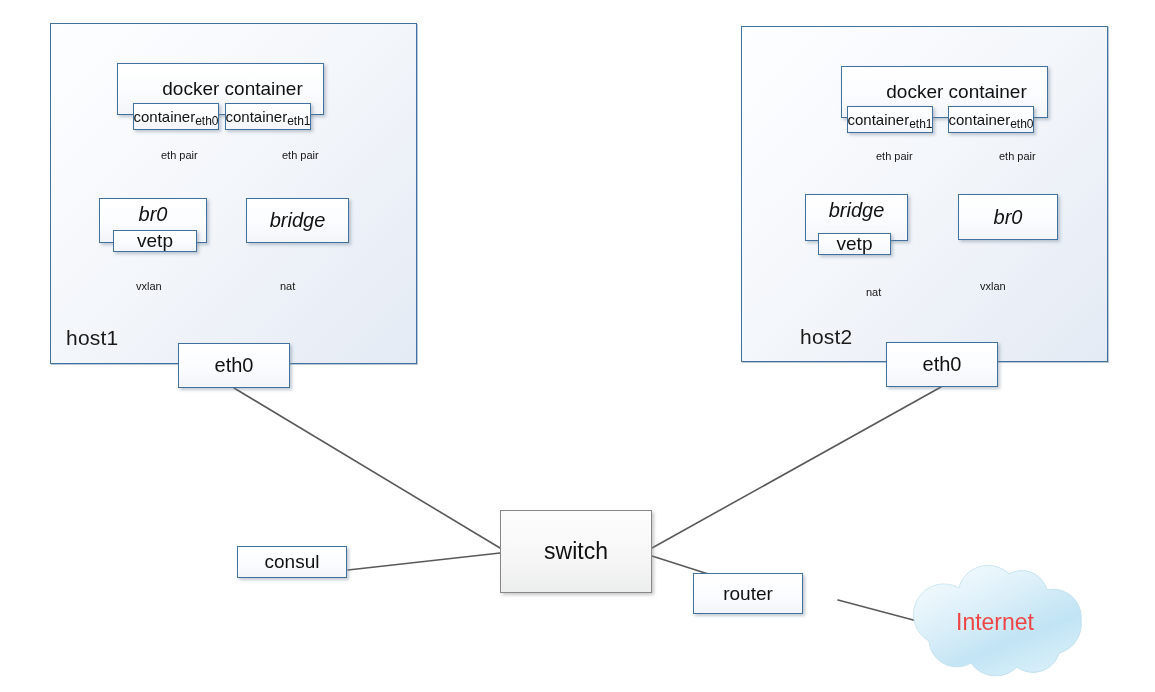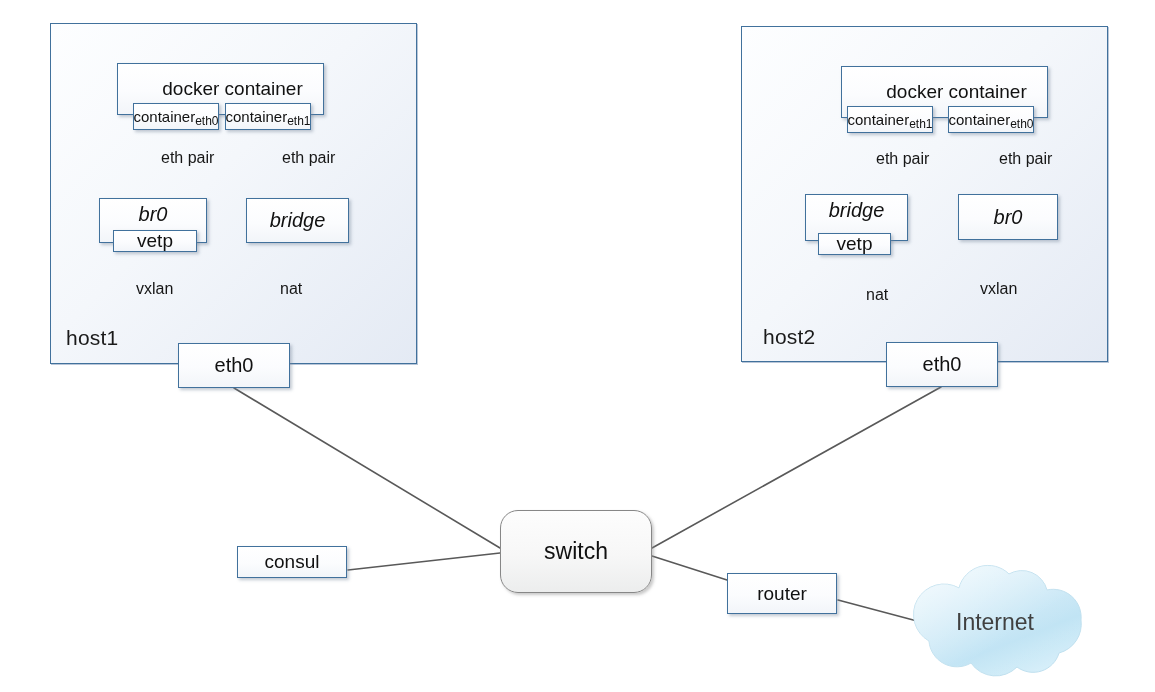--- a/index.html
+++ b/index.html
@@ -52,31 +52,31 @@
   .t-mid{font-size:19px;}
 
   
   .ifname{display:inline-flex;align-items:baseline;line-height:1;}
   .ifname .base{font-size:15px;}
   .ifname .sub{font-size:12px;position:relative;top:3px;}
 
   
   .edge-label{
     position:absolute;
-    font-size:16px;
+    font-size:11px;
     color:#161616;
     white-space:nowrap;
   }
 
   
   .cloud{position:absolute;}
   .cloud-text{
     position:absolute;
     font-size:23px;
-    color:#404040;
+    color:#ef4444;
     white-space:nowrap;
     text-align:center;
   }
 </style>
 </head>
 <body>
 
 <div id="stage">
 
   <svg id="links" viewBox="0 0 1155 692" width="1155" height="692" xmlns="http://www.w3.org/2000/svg">
@@ -138,21 +138,21 @@
 
   <div class="node t-big" style="left:246px;top:198px;width:103px;height:45px;">bridge</div>
 
   <div class="edge-label" style="left:136px;top:280px;">vxlan</div>
   <div class="edge-label" style="left:280px;top:280px;">nat</div>
 
   <div class="node t-eth0" style="left:178px;top:343px;width:112px;height:45px;">eth0</div>
 
   <div class="host-panel" style="left:741px;top:26px;width:367px;height:336px;"></div>
 
-  <div class="host-label" style="left:763px;top:325px;text-align:center;">host2</div>
+  <div class="host-label" style="left:800px;top:325px;text-align:center;">host2</div>
 
   <div class="node t-docker" style="left:841px;top:66px;width:207px;height:52px;">docker container</div>
 
   <div class="node" style="left:847px;top:106px;width:86px;height:27px;">
     <span class="ifname">
       <span class="base">container</span>
         <span class="sub">eth1</span>
     </span>
   </div>
 
@@ -169,25 +169,25 @@
   <div class="node t-big" style="left:805px;top:194px;width:103px;height:47px;align-items:flex-start;padding-top:4px;">bridge</div>
   <div class="node t-vetp" style="left:818px;top:233px;width:73px;height:22px;">vetp</div>
 
   <div class="node t-big" style="left:958px;top:194px;width:100px;height:46px;">br0</div>
 
   <div class="edge-label" style="left:866px;top:286px;">nat</div>
   <div class="edge-label" style="left:980px;top:280px;">vxlan</div>
 
   <div class="node t-eth0" style="left:886px;top:342px;width:112px;height:45px;">eth0</div>
 
-  <div class="node gray t-switch" style="left:500px;top:510px;width:152px;height:83px;border-radius:18px;">switch</div>
+  <div class="node gray t-switch" style="left:500px;top:510px;width:152px;height:83px;">switch</div>
 
   <div class="node t-mid" style="left:237px;top:546px;width:110px;height:32px;">consul</div>
 
-  <div class="node t-mid" style="left:727px;top:573px;width:110px;height:41px;">router</div>
+  <div class="node t-mid" style="left:693px;top:573px;width:110px;height:41px;">router</div>
 
   <div class="cloud" style="left:895px;top:552px;width:200px;height:138px;">
     <svg width="200" height="138" viewBox="0 0 200 138" xmlns="http://www.w3.org/2000/svg">
       <defs>
         <linearGradient id="cloudGrad" x1="0.15" y1="0" x2="0.75" y2="1">
           <stop offset="0%" stop-color="#e8f6fc"></stop>
           <stop offset="42%" stop-color="#cfeaf7"></stop>
           <stop offset="70%" stop-color="#bfe3f4"></stop>
           <stop offset="100%" stop-color="#d8f0fa"></stop>
         </linearGradient>

